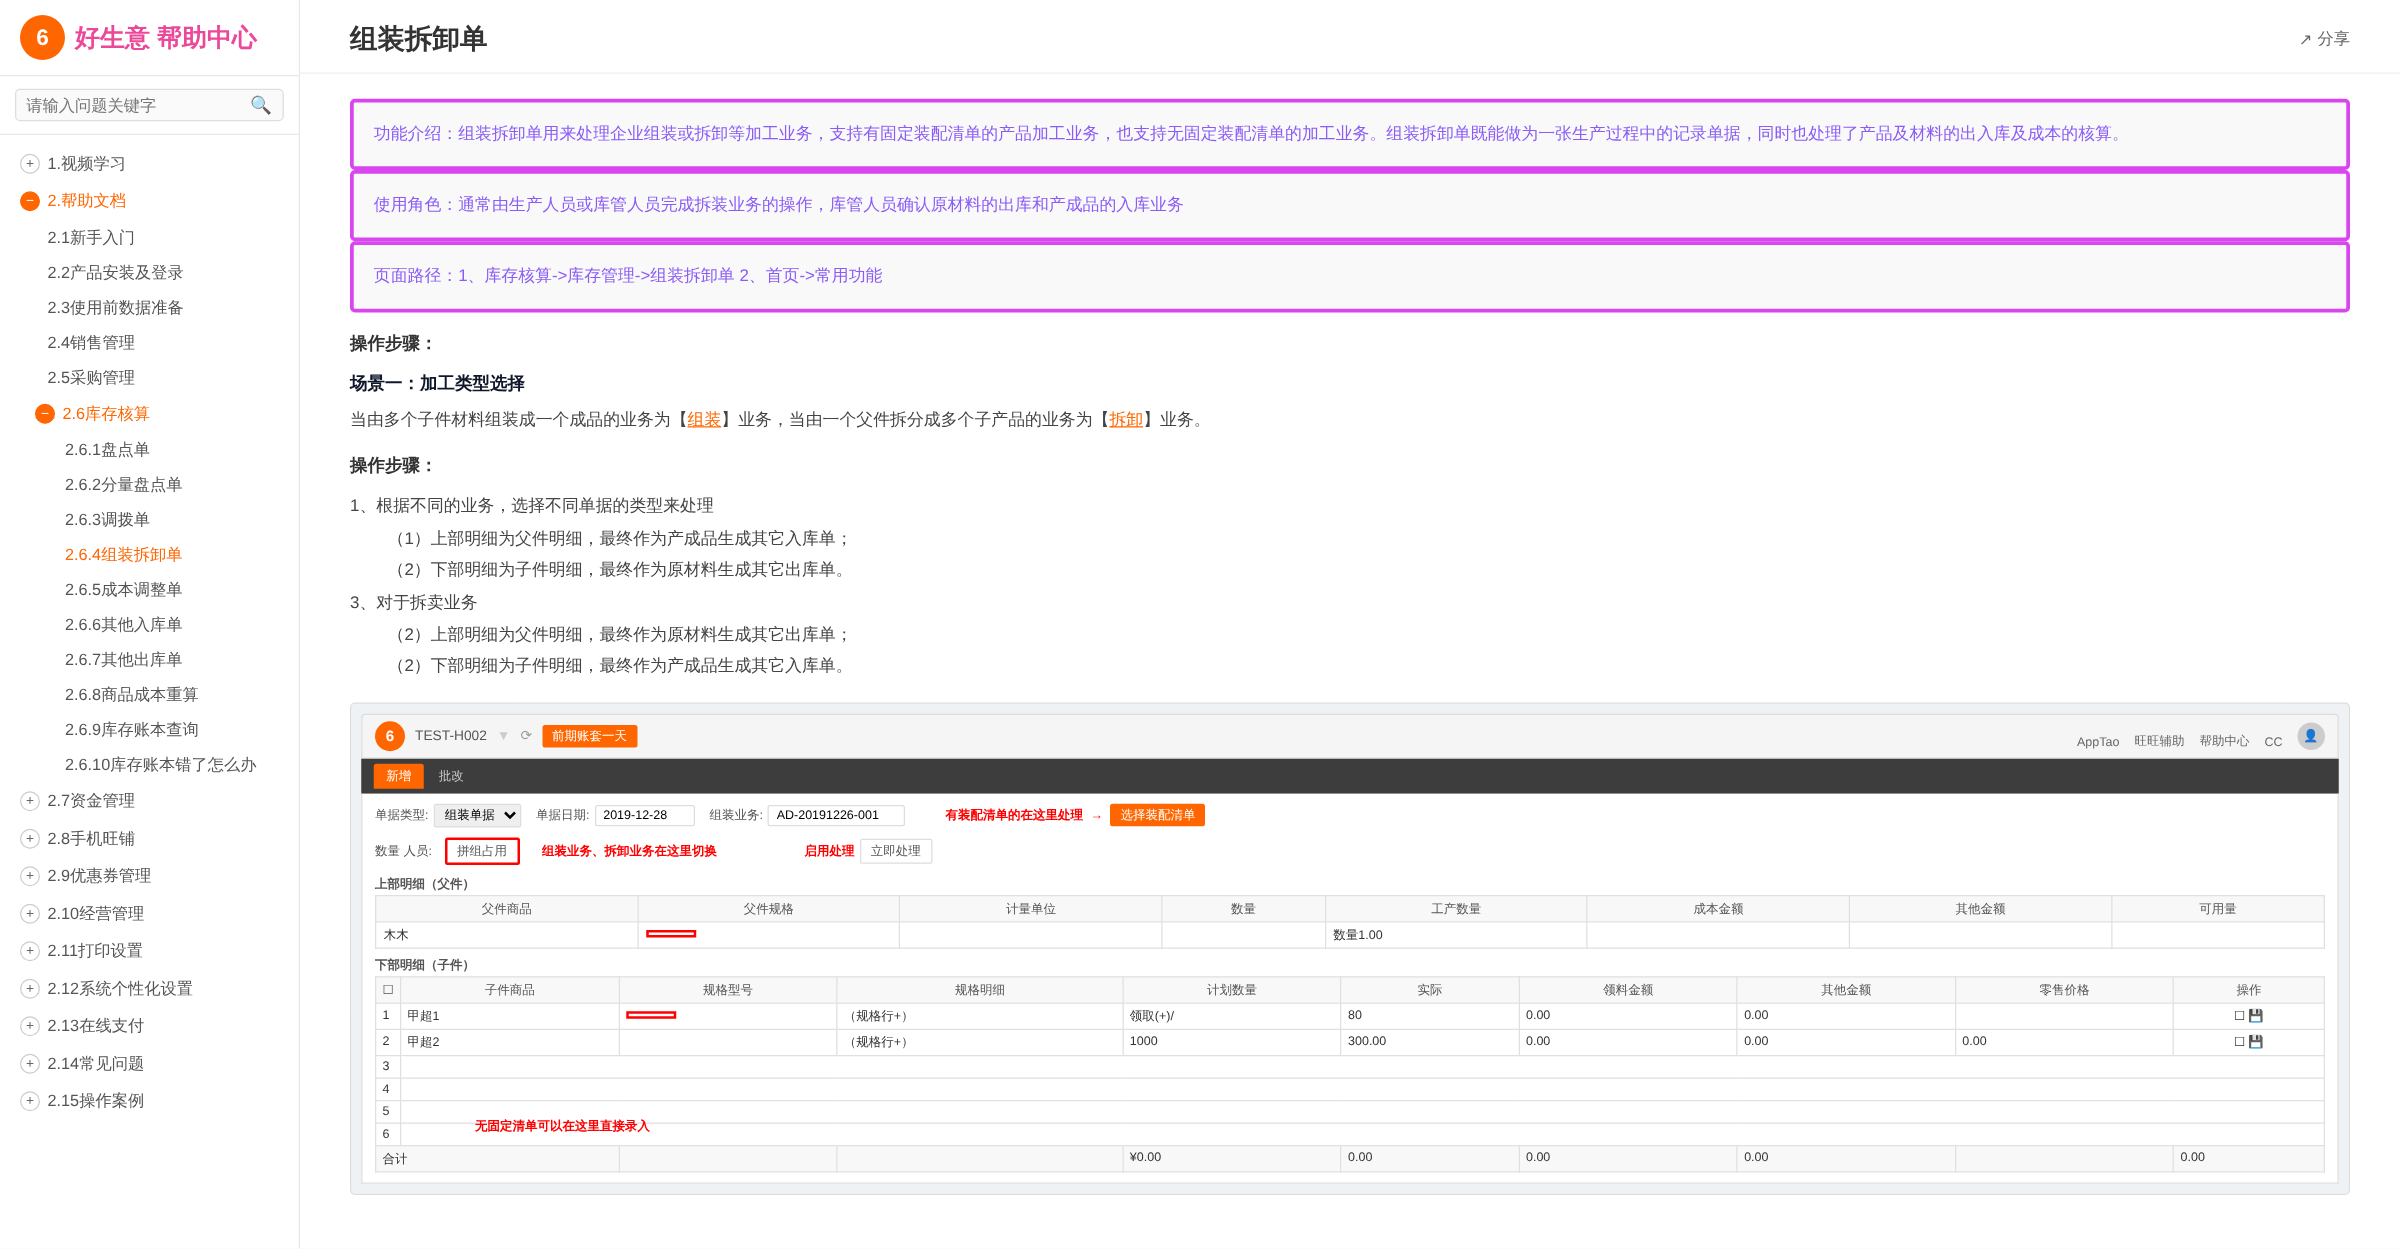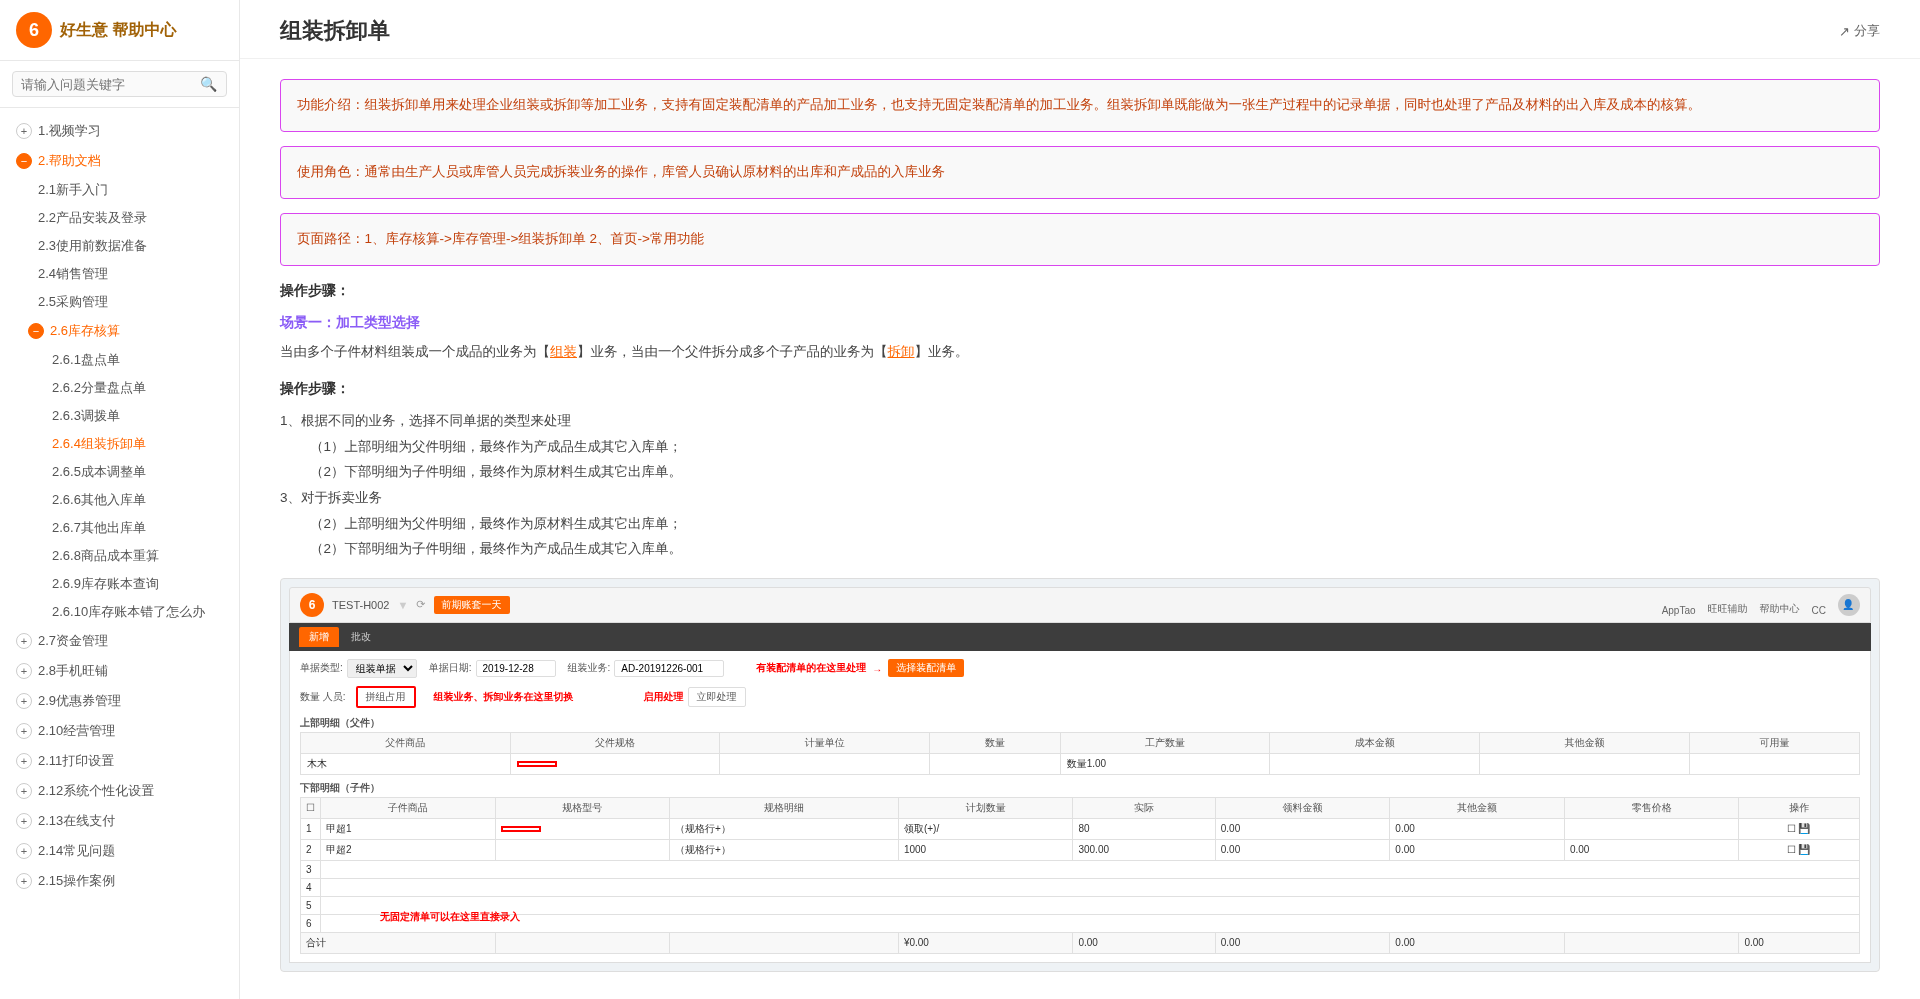--- a/index.html
+++ b/index.html
@@ -34,23 +34,23 @@
       align-items: center;
       justify-content: center;
       color: #fff;
       font-size: 18px;
       font-weight: bold;
       margin-right: 8px;
       flex-shrink: 0;
     }
 
     .logo-text {
-      font-size: 16px;
+      font-size: 20px;
       font-weight: bold;
-      color: #a16207;
+      color: #ec4899;
     }
 
     .search-box {
       padding: 10px 12px;
       border-bottom: 1px solid #e8e8e8;
     }
 
     .search-input-wrap {
       display: flex;
       align-items: center;
@@ -156,48 +156,47 @@
       border: none;
       background: none;
     }
 
     .content-body {
       padding: 20px 40px;
     }
 
     .info-block {
       background: #f9f9f9;
-      border: 1px solid #d946ef;
+      border: 3px solid #d946ef;
       border-radius: 4px;
       padding: 14px 16px;
-      margin-bottom: 14px;
       font-size: 13.5px;
       line-height: 1.7;
-      color: #c2410c;
+      color: #8b5cf6;
     }
 
     .section-title {
       font-weight: bold;
       font-size: 14px;
       color: #333;
       margin-bottom: 10px;
       margin-top: 16px;
     }
 
     .content-text {
       font-size: 13.5px;
       line-height: 1.8;
       color: #444;
       margin-bottom: 8px;
     }
 
     .scenario-title {
       font-weight: bold;
       font-size: 14px;
-      color: #8b5cf6;
+      color: #0f172a;
       margin: 14px 0 8px 0;
     }
 
     .step-list {
       margin-left: 0;
       font-size: 13.5px;
       line-height: 1.9;
       color: #444;
     }
 

